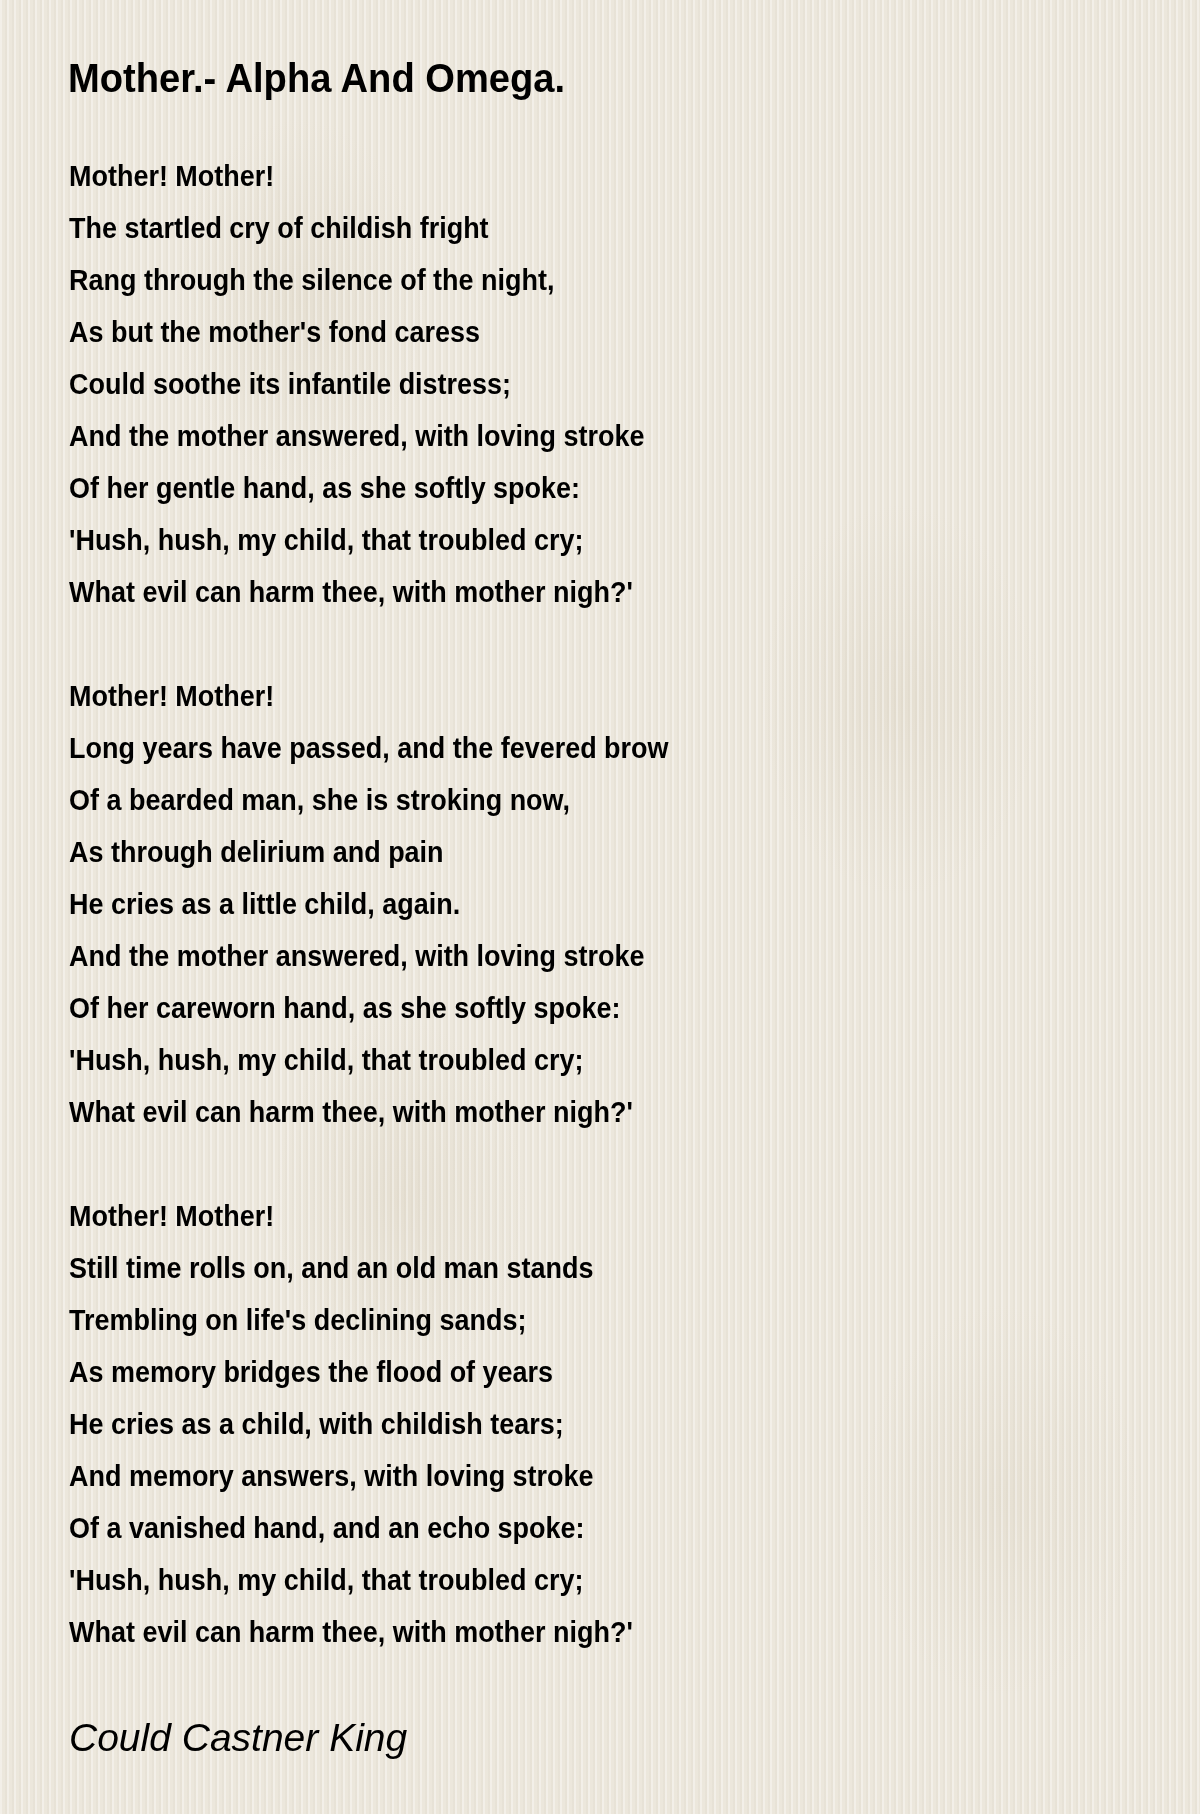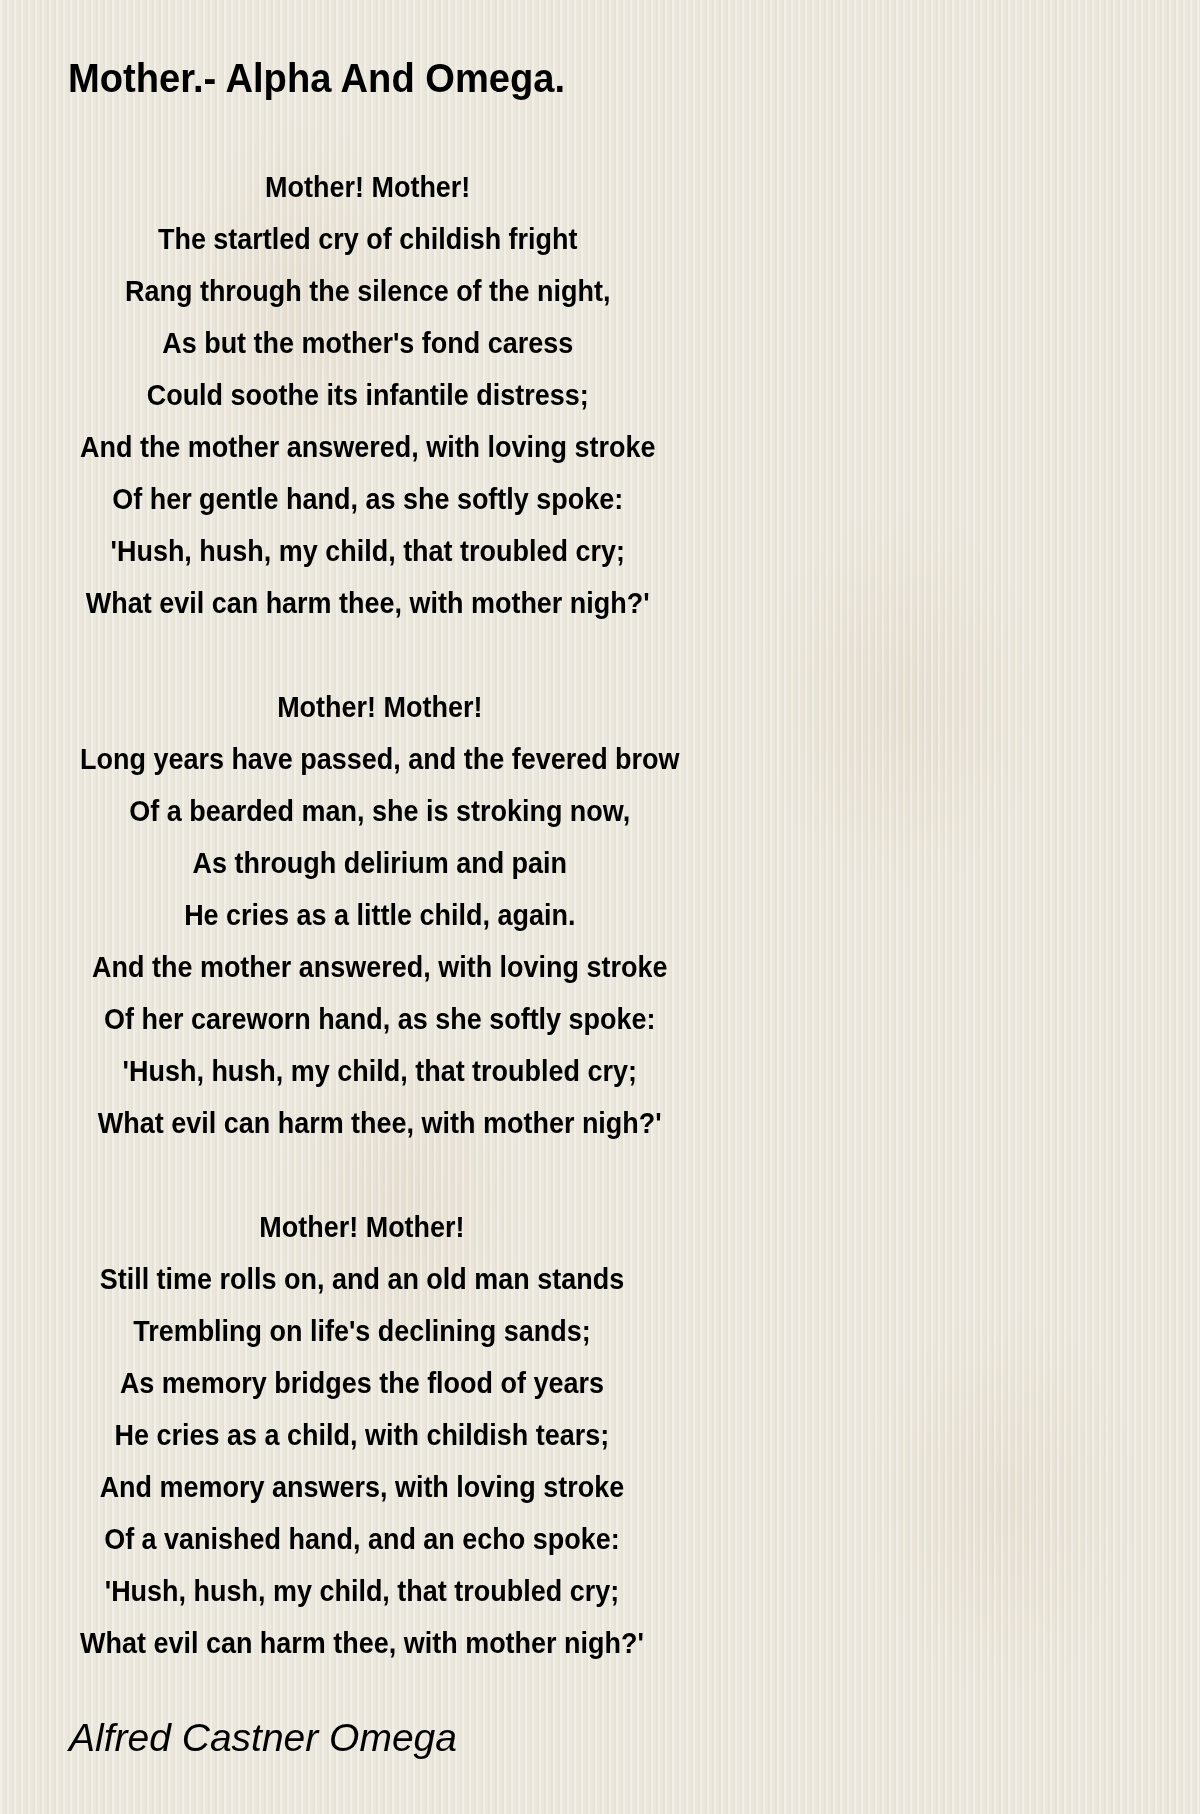--- a/index.html
+++ b/index.html
@@ -14,21 +14,21 @@
       radial-gradient(ellipse 200px 280px at 1000px 1500px, rgba(210,200,180,0.22), rgba(0,0,0,0) 70%);
     font-family: "Liberation Sans", sans-serif;
     color:#000;
   }
   .title {
     position:absolute; left:68px; top:50px;
     font-size:41px; font-weight:bold; line-height:56px; margin:0;
     transform-origin:left center; transform:scaleX(0.93);
     white-space:nowrap;
   }
-  .stanza { position:absolute; left:68px; margin:12px; padding:0; list-style:none;text-align:center; }
+  .stanza { position:absolute; left:68px; margin:1px; padding:0; list-style:none; }
   .line {
     font-size:29px; font-weight:bold; line-height:52px; height:52px;
     white-space:nowrap; transform-origin:left center; transform:scaleX(0.93);
   }
   .author {
     position:absolute; left:69px; top:1712px;
     font-size:39px; font-style:italic; line-height:52px; white-space:nowrap;
   }
 </style>
 </head>
@@ -65,13 +65,13 @@
   <div class="line">Still time rolls on, and an old man stands</div>
   <div class="line">Trembling on life's declining sands;</div>
   <div class="line">As memory bridges the flood of years</div>
   <div class="line">He cries as a child, with childish tears;</div>
   <div class="line">And memory answers, with loving stroke</div>
   <div class="line">Of a vanished hand, and an echo spoke:</div>
   <div class="line">'Hush, hush, my child, that troubled cry;</div>
   <div class="line">What evil can harm thee, with mother nigh?'</div>
 </div>
 
-<div class="author">Alfred Castner Omega</div>
+<div class="author">Could Castner King</div>
 
 </body></html>

